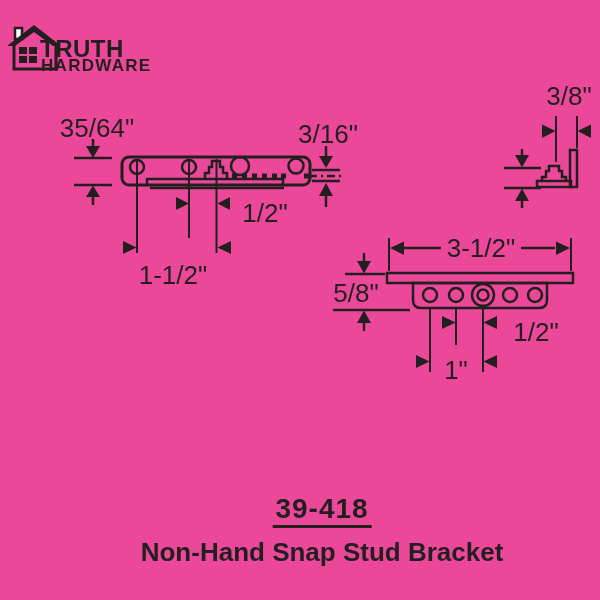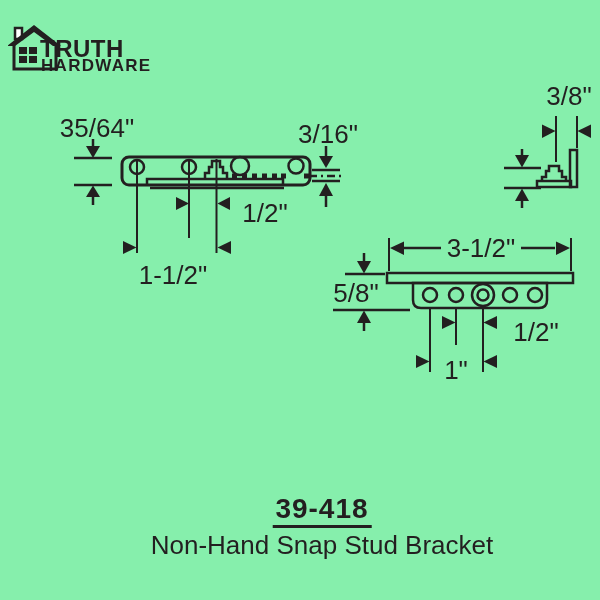--- a/index.html
+++ b/index.html
@@ -1,17 +1,17 @@
 <!DOCTYPE html>
 <html><head>
 <meta charset="utf-8">
 <style>
   html,body{margin:0;padding:0;}
   .canvas{
-    position:relative;width:600px;height:600px;background:#86efac;
+    position:relative;width:600px;height:600px;background:#ec4899;
     font-family:"Liberation Sans", sans-serif;color:#231f20;overflow:hidden;
   }
   .logo{position:absolute;left:0;top:0;width:200px;height:90px;}
   .logo svg{position:absolute;left:8px;top:24px;}
   .brand{
     position:absolute;left:40px;top:35px;font-size:24px;font-weight:bold;
     letter-spacing:0.5px;color:#231f20;
   }
   .brand-sub{
     position:absolute;left:41px;top:56px;font-size:17px;font-weight:bold;
@@ -19,21 +19,21 @@
   }
   .drawing{position:absolute;left:0;top:0;}
   .title-block{
     position:absolute;left:322px;top:494px;transform:translateX(-50%);
     text-align:center;white-space:nowrap;
   }
   .part-number{
     display:inline-block;font-size:28px;font-weight:bold;letter-spacing:1px;
     padding:0 3px 2px 3px;border-bottom:3px solid #231f20;line-height:1.05;
   }
-  .part-name{font-size:26px;margin-top:4px;line-height:1;}
+  .part-name{font-size:26px;margin-top:11px;line-height:1;font-weight:bold;}
   .dimtext{font-size:26px;fill:#231f20;}
 </style>
 </head>
 <body>
 
 <div class="canvas">
 
   <div class="logo">
     <svg width="58" height="50" viewBox="0 0 58 50">
       <rect x="7" y="4" width="7" height="11" fill="#ffffff" stroke="#231f20" stroke-width="2.5"></rect>

